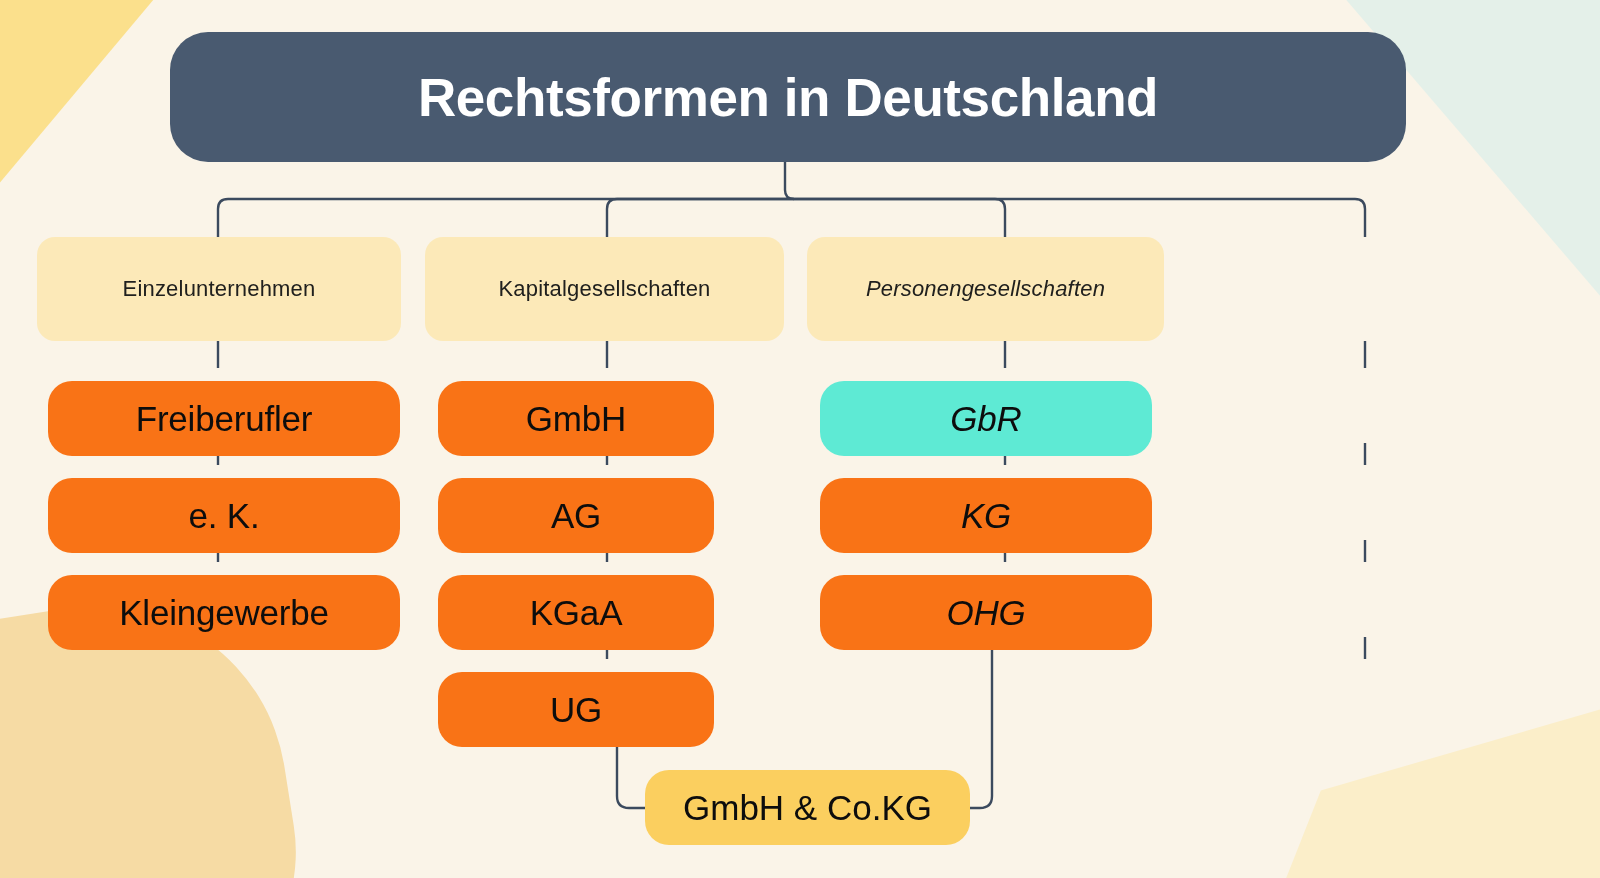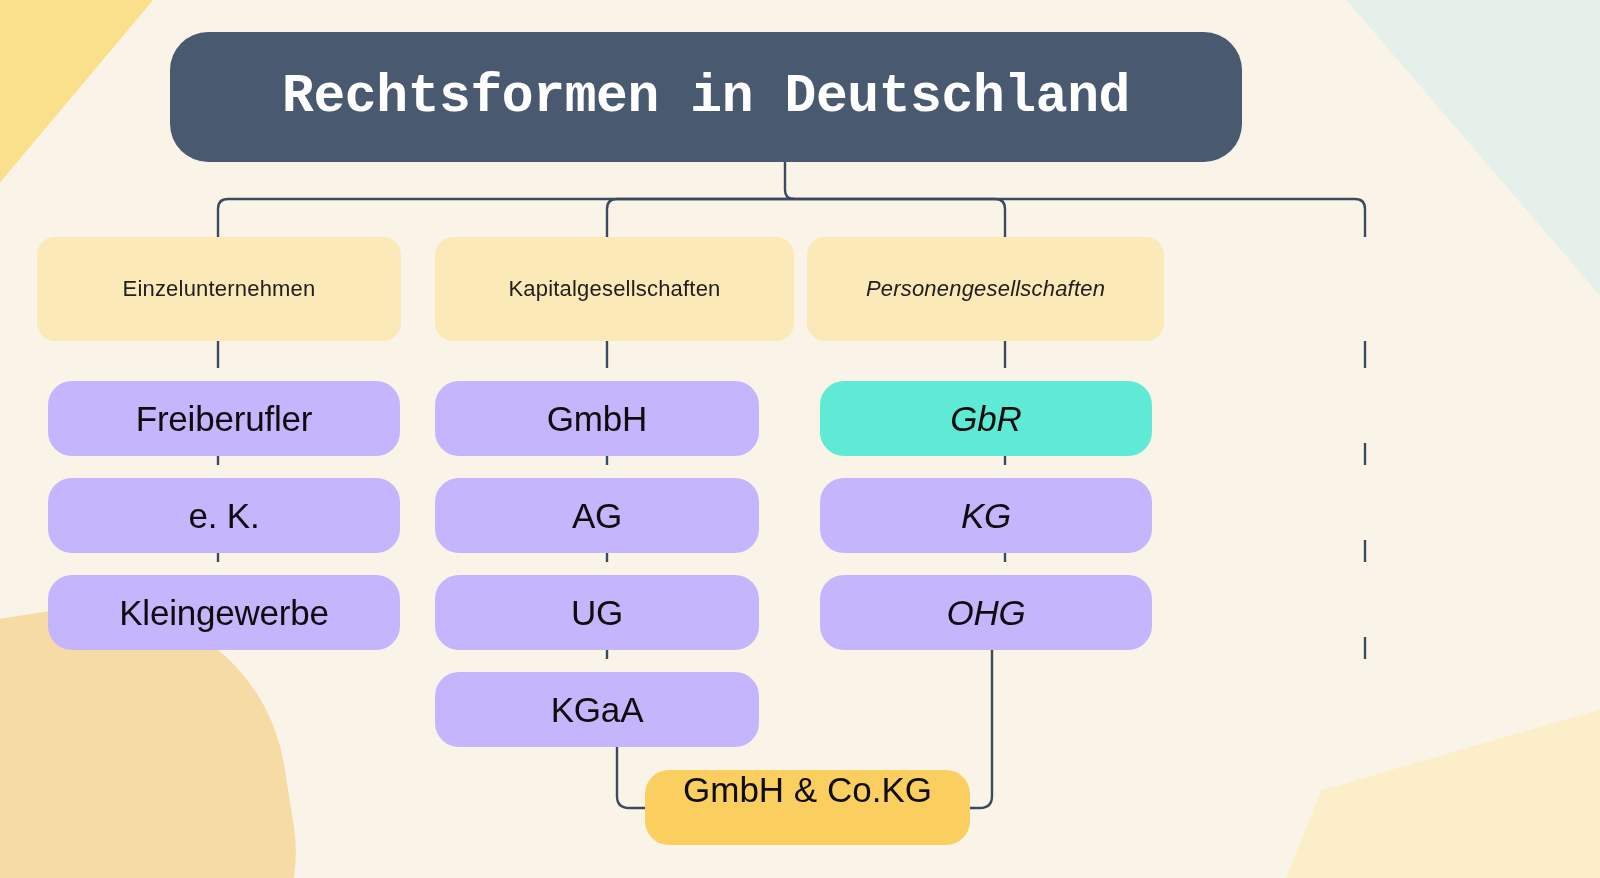--- a/index.html
+++ b/index.html
@@ -53,45 +53,44 @@
     position: absolute;
     left: 0; top: 0;
     width: 1600px; height: 878px;
   }
   #wires path { fill: none; stroke: #3b4a5e; stroke-width: 2.4; }
 
   
   .title-bar {
     position: absolute;
     left: 170px; top: 32px;
-    width: 1072px; height: 130px;
+    width: 1236px; height: 130px;
     background: #495a70;
     border-radius: 38px;
     display: flex;
     align-items: center;
     justify-content: center;
-    font-family: Liberation Mono, monospace;
   }
   .title-text {
     color: #ffffff;
     font-size: 53px;
     font-weight: bold;
     letter-spacing: -0.4px;
     white-space: nowrap;
   }
 
   
   .columns {
     position: absolute;
     left: 0; top: 0;
     width: 1600px; height: 878px; padding-left: 40px;
   }
   .column { position: absolute; top: 237px; }
   .col-0 { left: 37px;   width: 364px; }
-  .col-1 { left: 435px;  width: 359px; }
+  .col-1 { left: 425px;  width: 359px; }
   .col-2 { left: 807px;  width: 357px; font-style: italic; }
   .col-3 { left: 1186px; width: 357px; }
 
   .cat-box {
     width: 100%;
     height: 104px;
     background: #fce9b8;
     border-radius: 18px;
     display: flex;
     align-items: center;
@@ -103,50 +102,50 @@
     color: #20201e;
     letter-spacing: 0.2px;
     white-space: nowrap;
   }
 
   .items { margin-top: 40px; }
 
   .item-box {
     width: 100%;
     height: 75px;
-    background: #c4b5fd;
+    background: #f97316;
     border-radius: 24px;
     display: flex;
     align-items: center;
     justify-content: center;
     margin-bottom: 22px;
   }
   .item-box.highlight { background: #5eead4; }
   .item-label {
     font-size: 35px;
     color: #0d0d0d;
     letter-spacing: -0.2px;
     white-space: nowrap;
   }
 
   
   .col-0 .item-box { width: 352px; margin-left: 11px; }
-  .col-1 .item-box { width: 324px; }
+  .col-1 .item-box { width: 276px; margin-left: 13px; }
   .col-2 .item-box { width: 332px; margin-left: 13px; }
   .col-3 .item-box { width: 332px; margin-left: 13px; }
 
   
   .merged-box {
     position: absolute;
     left: 645px; top: 770px;
     width: 325px; height: 75px;
     background: #fbcf5f;
     border-radius: 24px;
     display: flex;
-    align-items: flex-start;
+    align-items: center;
     justify-content: center;
   }
   .merged-label {
     font-size: 35px;
     color: #0d0d0d;
     white-space: nowrap;
   }
 </style>
 </head>
 <body>
@@ -218,24 +217,24 @@
         <span class="cat-label">Kapitalgesellschaften</span>
       </div>
       <div class="items">
         <div class="item-box">
           <span class="item-label">GmbH</span>
         </div>
         <div class="item-box">
           <span class="item-label">AG</span>
         </div>
         <div class="item-box">
+          <span class="item-label">KGaA</span>
+        </div>
+        <div class="item-box">
           <span class="item-label">UG</span>
-        </div>
-        <div class="item-box">
-          <span class="item-label">KGaA</span>
         </div>
       </div>
     </div>
 
     <div class="column col-2">
       <div class="cat-box">
         <span class="cat-label">Personengesellschaften</span>
       </div>
       <div class="items">
         <div class="item-box highlight">

